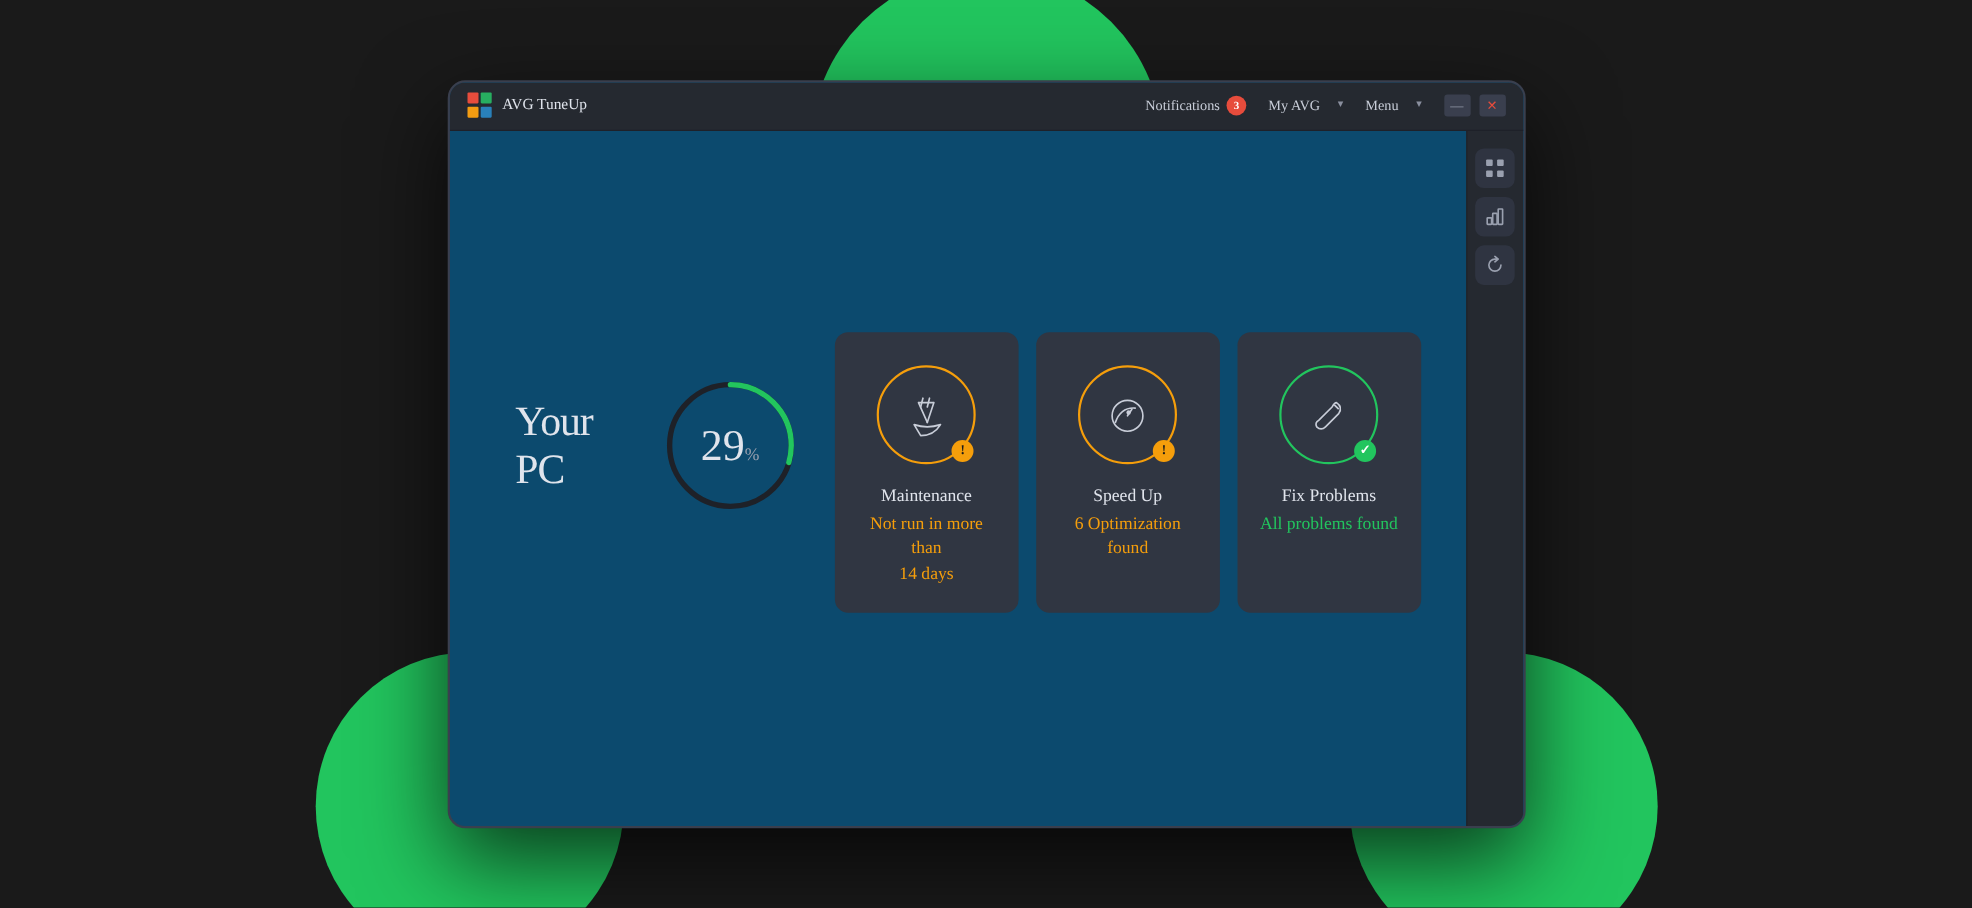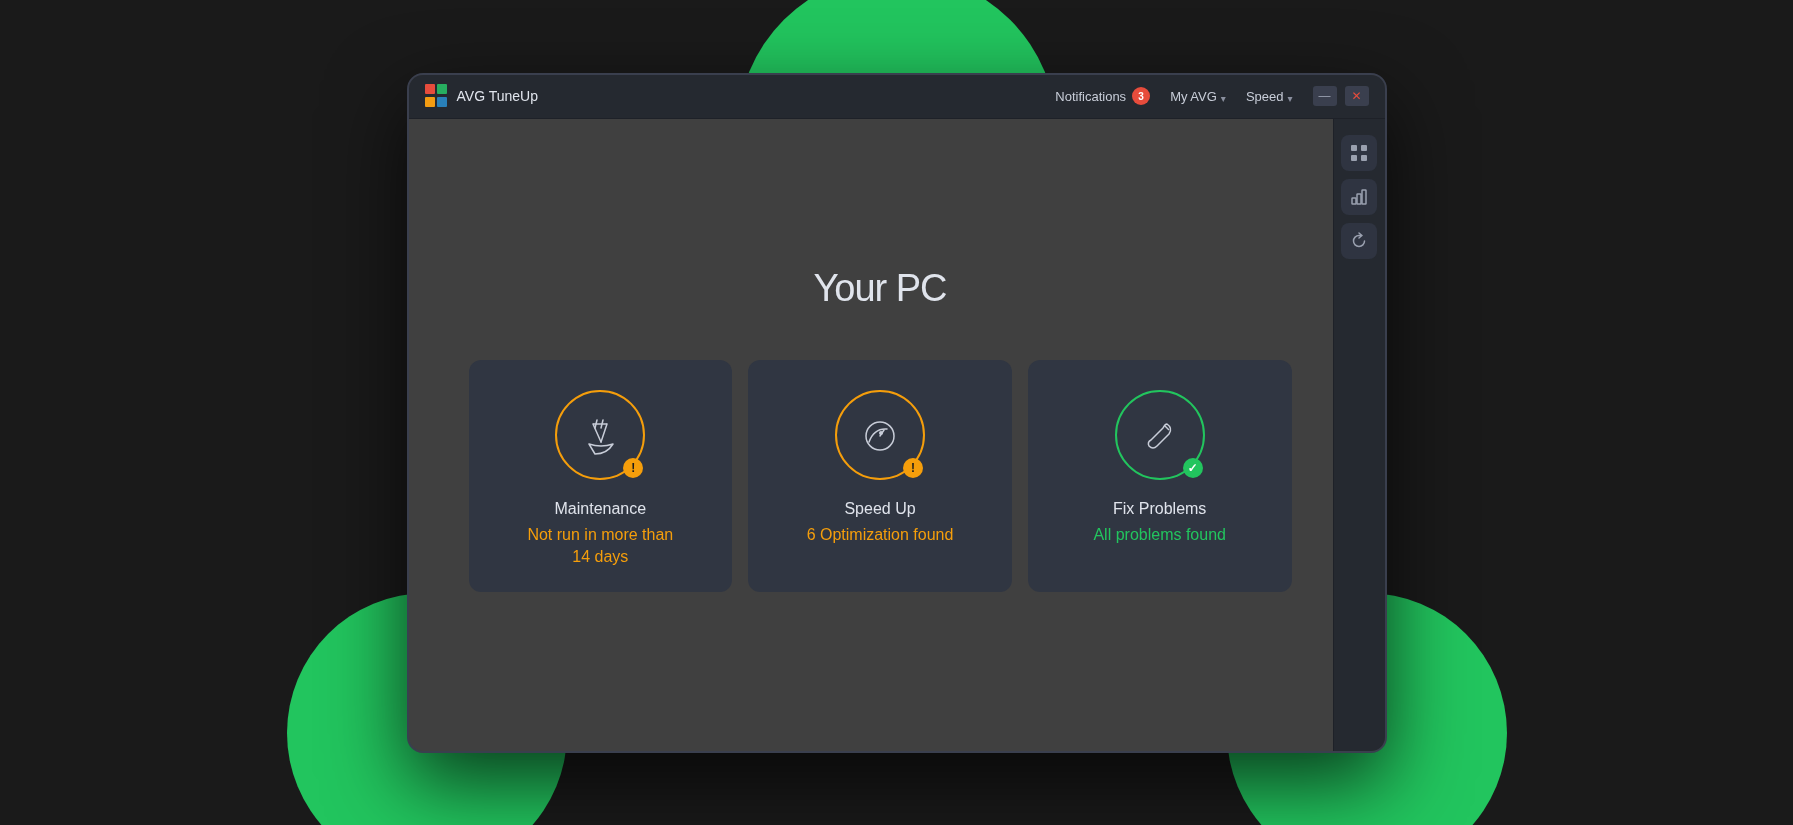--- a/index.html
+++ b/index.html
@@ -61,28 +61,29 @@
     .laptop {
       position: relative;
       z-index: 2;
       width: 980px;
       height: 680px;
     }
 
     .laptop-screen {
       width: 100%;
       height: 100%;
-      background: #404040;
+      background: #0c4a6e;
       border-radius: 16px;
       overflow: hidden;
       box-shadow: 0 30px 80px rgba(0,0,0,0.7);
       display: flex;
       flex-direction: column;
       border: 2px solid #3a3f4e;
       position: relative;
+      font-family: Liberation Serif, serif;
     }
 
     
     .titlebar {
       background: #252930;
       display: flex;
       align-items: center;
       justify-content: space-between;
       padding: 0 16px;
       height: 44px;
@@ -140,22 +141,22 @@
       height: 18px;
       display: flex;
       align-items: center;
       justify-content: center;
       font-size: 10px;
       font-weight: bold;
     }
 
     .menu-btn {
       display: flex;
-      align-items: flex-end;
-      gap: 4px;
+      align-items: flex-start;
+      gap: 16px;
       color: #c8cdd8;
       font-size: 13px;
       cursor: pointer;
     }
 
     .chevron {
       font-size: 10px;
       color: #8a8f9e;
     }
 
@@ -216,21 +217,21 @@
       justify-content: center;
       cursor: pointer;
       color: #8a8f9e;
       font-size: 16px;
     }
 
     
     .center-area {
       flex: 1;
       display: flex;
-      flex-direction: column;
+      flex-direction: row;
       align-items: center;
       justify-content: center;
       padding: 20px 53px 30px 60px;
       margin-right: 40px;
     }
 
     
     .score-section {
       display: flex;
       align-items: center;
@@ -448,41 +449,50 @@
         <div class="titlebar-right">
           <div class="notifications-btn">
             <span>Notifications</span>
             <div class="notification-badge">3</div>
           </div>
           <div class="menu-btn">
             <span>My AVG</span>
             <span class="chevron">▾</span>
           </div>
           <div class="menu-btn">
-            <span>Speed</span>
+            <span>Menu</span>
             <span class="chevron">▾</span>
           </div>
           <div class="window-controls">
             <div class="win-btn">
               <span>—</span>
             </div>
             <div class="win-btn close">
               <span>✕</span>
             </div>
           </div>
         </div>
       </div>
 
       <div class="main-content">
 
         <div class="center-area">
 
           <div class="score-section">
             <span class="pc-label">Your PC</span>
 
+            <div class="circle-gauge">
+              <svg class="gauge-svg" viewBox="0 0 160 160">
+                <circle class="gauge-bg" cx="80" cy="80" r="68"></circle>
+                <circle class="gauge-fill" cx="80" cy="80" r="68"></circle>
+              </svg>
+              <div class="gauge-inner">
+                <span class="gauge-number">29</span><span class="gauge-percent">%</span>
+              </div>
+            </div>
 
           </div>
 
           <div class="cards-section">
 
             <div class="card">
               <div class="card-icon-wrapper">
                 <div class="card-icon-circle icon-orange">
                   <svg class="icon-svg" viewBox="0 0 42 42">
                     <line x1="14" y1="10" x2="22" y2="28" stroke-linecap="round"></line>

